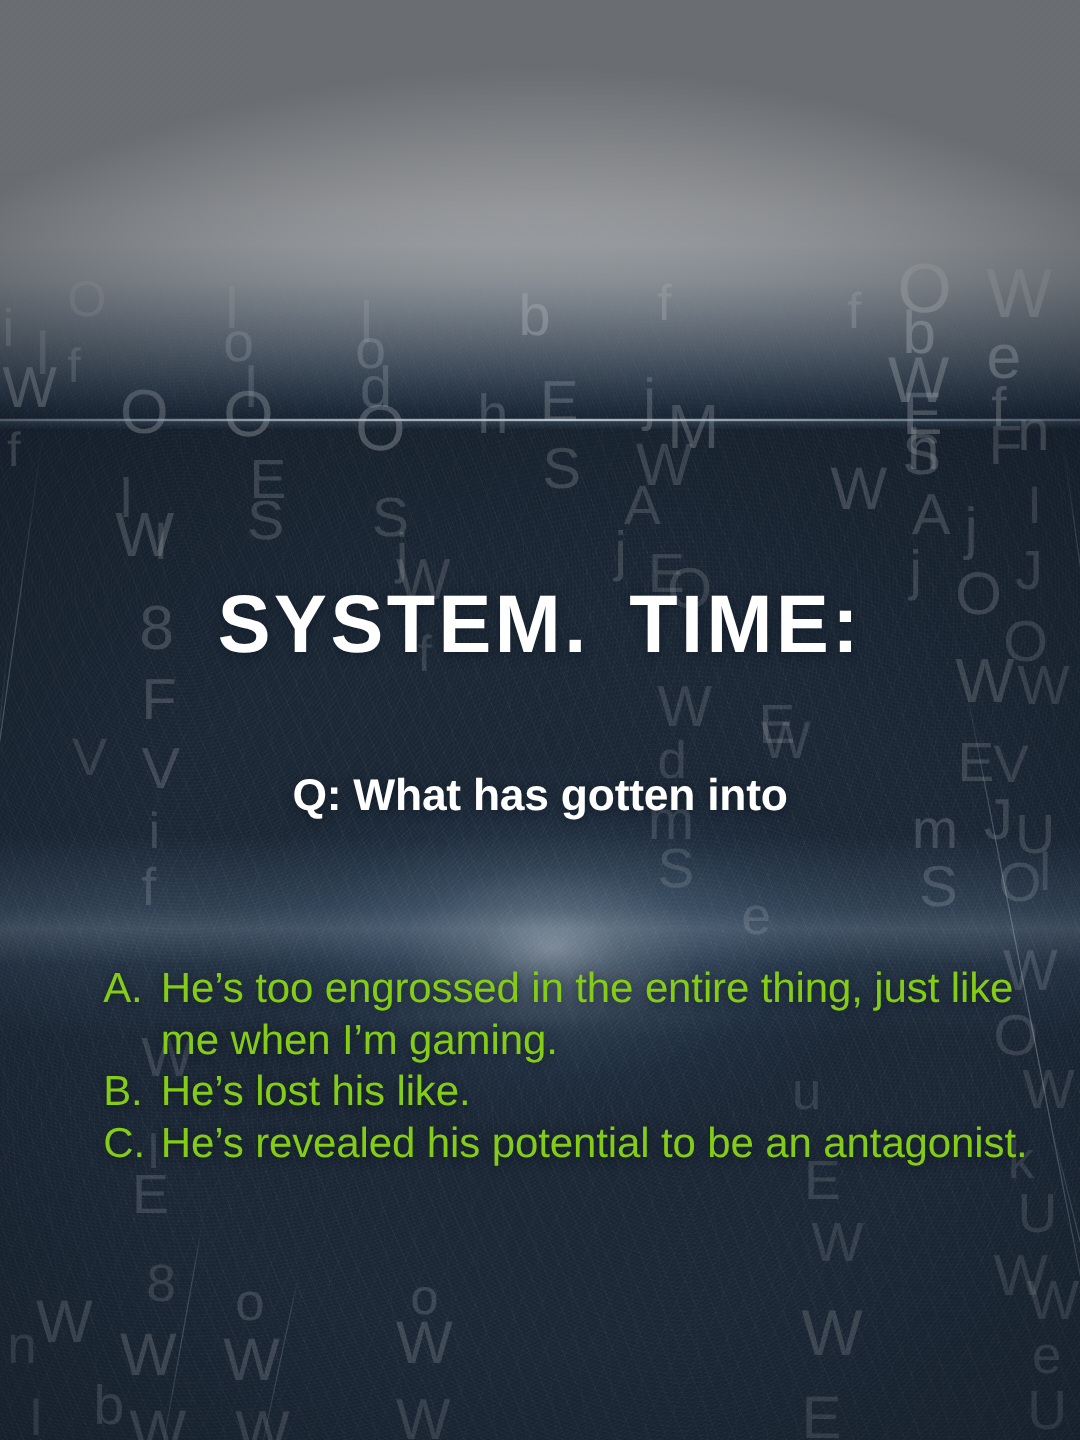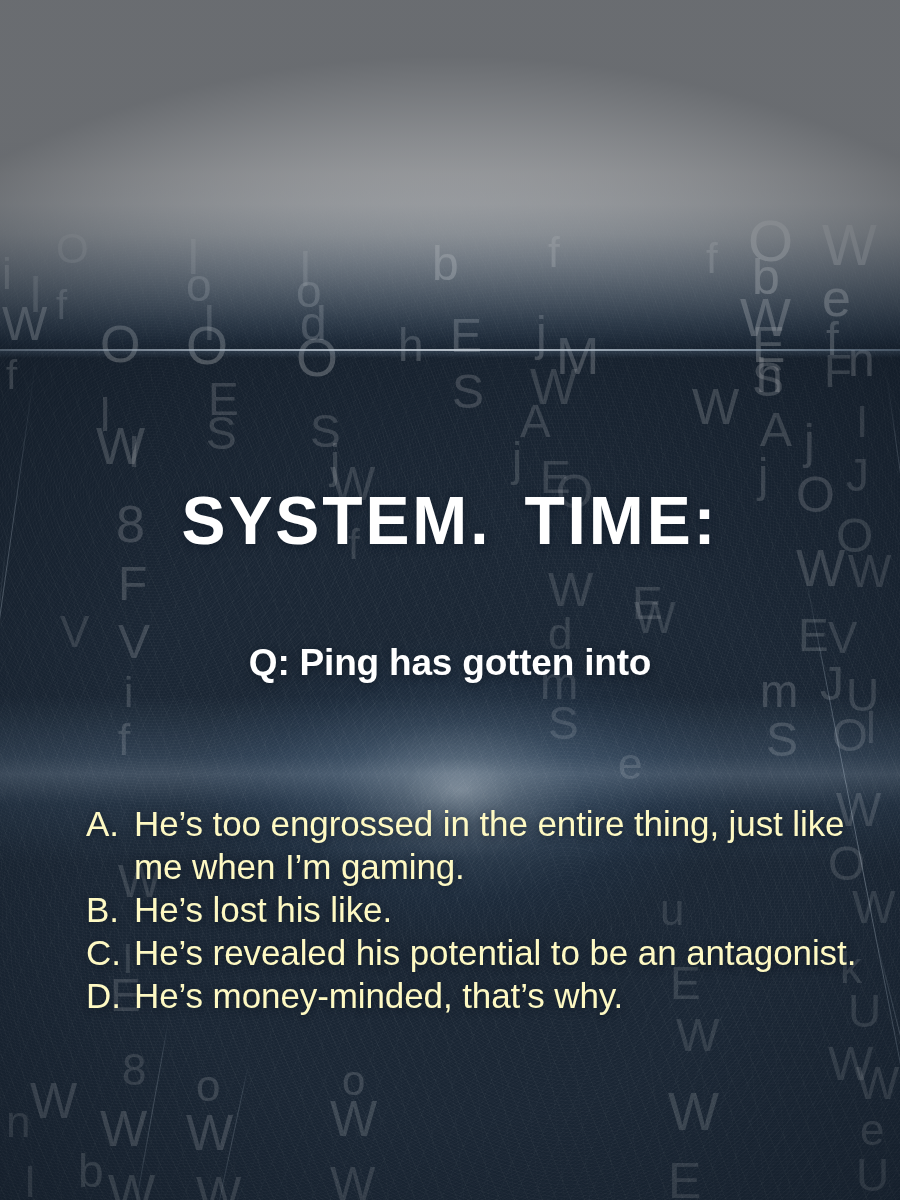--- a/index.html
+++ b/index.html
@@ -207,21 +207,21 @@
     letter-spacing: -0.2px;
     text-shadow: 0 2px 9px rgba(8,16,28,0.55);
   }
   .question .qline { display: block; }
 
   .options {
     position: absolute;
     top: 802px;
     left: 86px;
     width: 790px;
-    color: #fef9c3;
+    color: #84cc16;
     font-weight: 400;
     font-size: 35px;
     line-height: 43px;
     letter-spacing: -0.1px;
     text-shadow: 0 2px 9px rgba(8,16,28,0.60);
   }
   .option {
     display: block;
     padding-left: 48px;
     text-indent: -48px;
@@ -368,24 +368,23 @@
   <div class="bg-divider2"></div>
   <div class="layer bg-vignette"></div>
 
   <div class="content">
 
     <div class="title">
       <span class="tword">SYSTEM.</span><span class="gap"></span><span class="tword">TIME:</span>
     </div>
 
     <div class="question">
-      <span class="qline">Q: Ping has gotten into</span>
+      <span class="qline">Q: What has gotten into</span>
     </div>
 
     <div class="options" id="options-list">
         <span class="option"><span class="olabel">A.</span><span>He’s too engrossed in the entire thing, just like me when I’m gaming.</span></span>
         <span class="option"><span class="olabel">B.</span><span>He’s lost his like.</span></span>
         <span class="option"><span class="olabel">C.</span><span>He’s revealed his potential to be an antagonist.</span></span>
-        <span class="option"><span class="olabel">D.</span><span>He’s money-minded, that’s why.</span></span>
       </div>
 
   </div>
 </div>
 
 </body></html>

